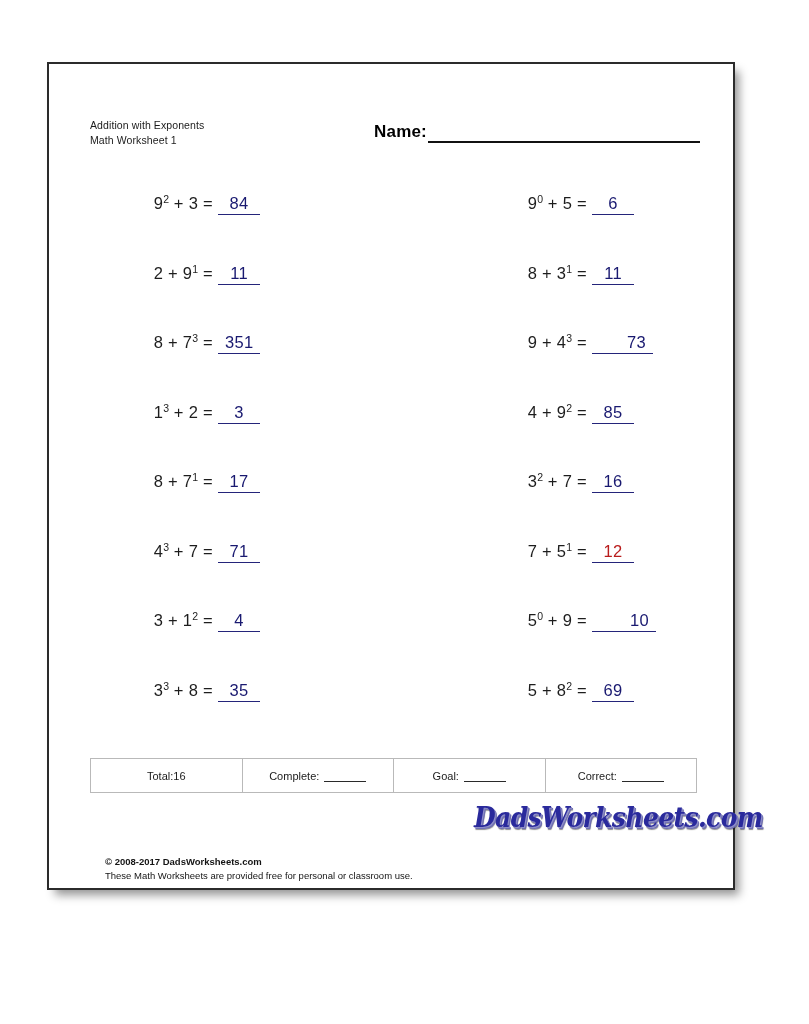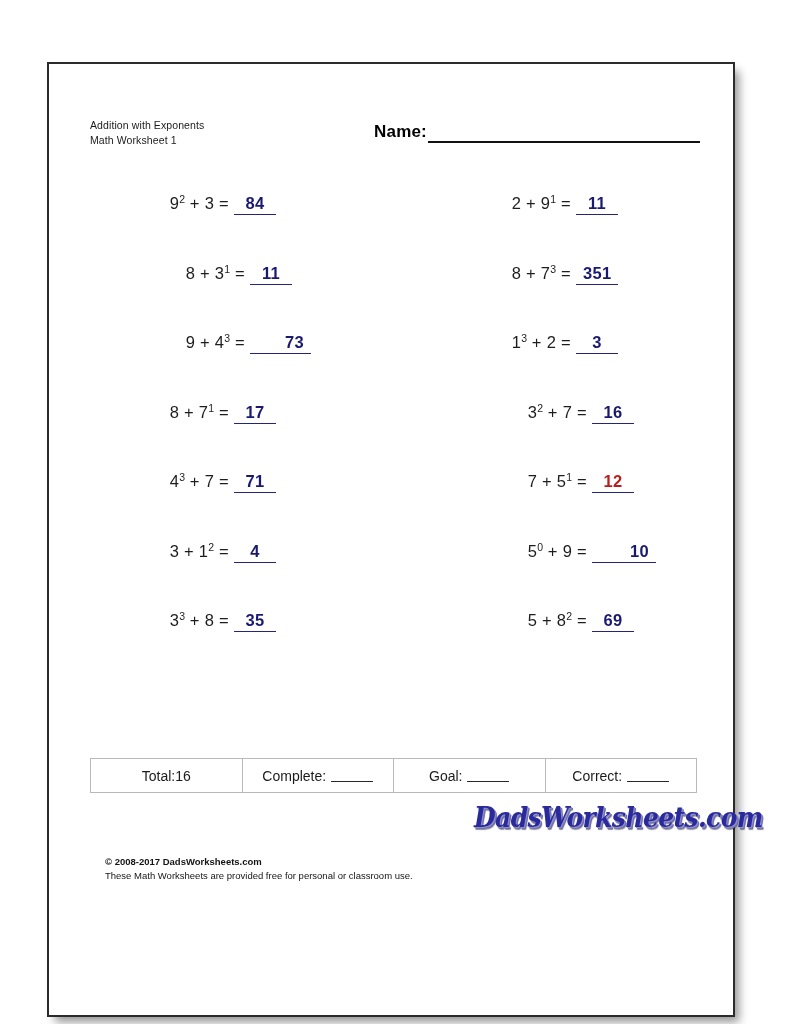--- a/index.html
+++ b/index.html
@@ -15,21 +15,21 @@
     overflow: hidden;
     position: relative;
   }
 
   
   #worksheet-page {
     position: absolute;
     left: 47px;
     top: 62px;
     width: 688px;
-    height: 955px;
+    height: 828px;
     background: #ffffff;
     border: 2px solid #2b2b2b;
     box-sizing: border-box;
     box-shadow: 6px 7px 9px -2px rgba(0,0,0,0.42);
   }
 
   
   #header-area {
     position: absolute;
     left: 0;
@@ -82,21 +82,20 @@
     grid-auto-rows: 69.5px;
   }
   .problem-cell {
     display: flex;
     align-items: flex-start;
     justify-content: flex-start;
     padding-top: 8px;
   }
   .problem-cell.col-left {
     padding-left: 78px;
-    margin-left: 16px;
   }
   .problem-cell.col-right {
     padding-left: 110px;
   }
   .problem {
     display: flex;
     align-items: baseline;
     white-space: nowrap;
   }
   .expr {
@@ -115,21 +114,21 @@
   .answer-blank {
     margin-left: 5px;
     min-width: 42px;
     border-bottom: 1.6px solid #24247a;
     text-align: center;
     padding: 0 7px 1px 7px;
     box-sizing: border-box;
   }
   .answer-value {
     font-size: 16.5px;
-    font-weight: bold;
+    font-weight: normal;
     color: #191970;
     letter-spacing: 0.3px;
   }
 
   
   #score-table {
     position: absolute;
     left: 41px;
     top: 694px;
     width: 607px;
@@ -137,21 +136,21 @@
     display: flex;
     border: 1px solid #b9b9b9;
     box-sizing: border-box;
   }
   .score-cell {
     flex: 1 1 0;
     border-right: 1px solid #b9b9b9;
     display: flex;
     align-items: center;
     justify-content: center;
-    font-size: 14px;
+    font-size: 11px;
     color: #1b1b1b;
     box-sizing: border-box;
   }
   .score-cell:last-child {
     border-right: none;
   }
   .score-blank {
     display: inline-block;
     width: 42px;
     border-bottom: 1.4px solid #2a2a2a;
@@ -218,20 +217,26 @@
     </div>
   </div>
 
   <div id="problems-grid">
       <div class="problem-cell col-left">
         <div class="problem">
           <span class="expr">9<sup>2</sup> + 3 =</span>
           <span class="answer-blank"><span class="answer-value" style="color: rgb(25, 25, 112);">84</span></span>
         </div>
       </div>
+      <div class="problem-cell col-right">
+        <div class="problem">
+          <span class="expr">9<sup>0</sup> + 5 =</span>
+          <span class="answer-blank"><span class="answer-value" style="color: rgb(25, 25, 112);">6</span></span>
+        </div>
+      </div>
       <div class="problem-cell col-left">
         <div class="problem">
           <span class="expr">2 + 9<sup>1</sup> =</span>
           <span class="answer-blank"><span class="answer-value" style="color: rgb(25, 25, 112);">11</span></span>
         </div>
       </div>
       <div class="problem-cell col-right">
         <div class="problem">
           <span class="expr">8 + 3<sup>1</sup> =</span>
           <span class="answer-blank"><span class="answer-value" style="color: rgb(25, 25, 112);">11</span></span>
@@ -246,20 +251,26 @@
       <div class="problem-cell col-right">
         <div class="problem">
           <span class="expr">9 + 4<sup>3</sup> =</span>
           <span class="answer-blank"><span class="answer-value" style="color: rgb(25, 25, 112); margin-left: 28px;">73</span></span>
         </div>
       </div>
       <div class="problem-cell col-left">
         <div class="problem">
           <span class="expr">1<sup>3</sup> + 2 =</span>
           <span class="answer-blank"><span class="answer-value" style="color: rgb(25, 25, 112);">3</span></span>
+        </div>
+      </div>
+      <div class="problem-cell col-right">
+        <div class="problem">
+          <span class="expr">4 + 9<sup>2</sup> =</span>
+          <span class="answer-blank"><span class="answer-value" style="color: rgb(25, 25, 112);">85</span></span>
         </div>
       </div>
       <div class="problem-cell col-left">
         <div class="problem">
           <span class="expr">8 + 7<sup>1</sup> =</span>
           <span class="answer-blank"><span class="answer-value" style="color: rgb(25, 25, 112);">17</span></span>
         </div>
       </div>
       <div class="problem-cell col-right">
         <div class="problem">

